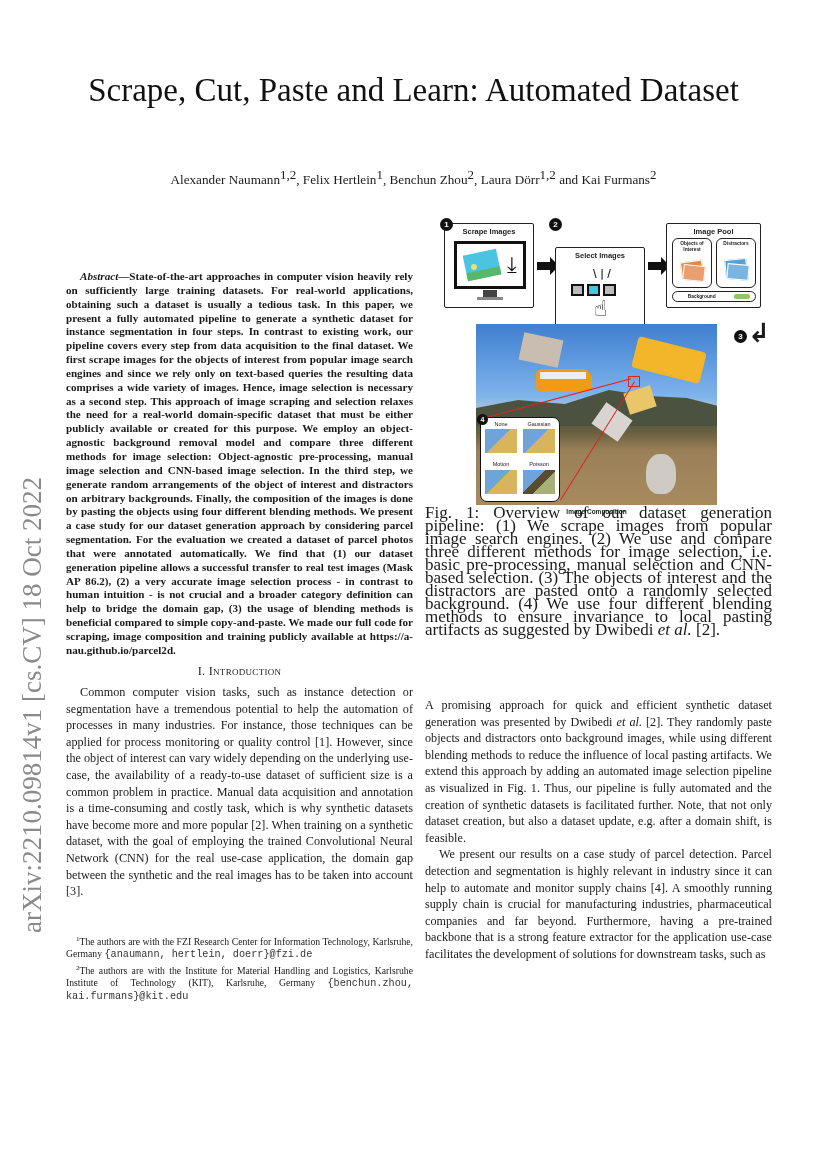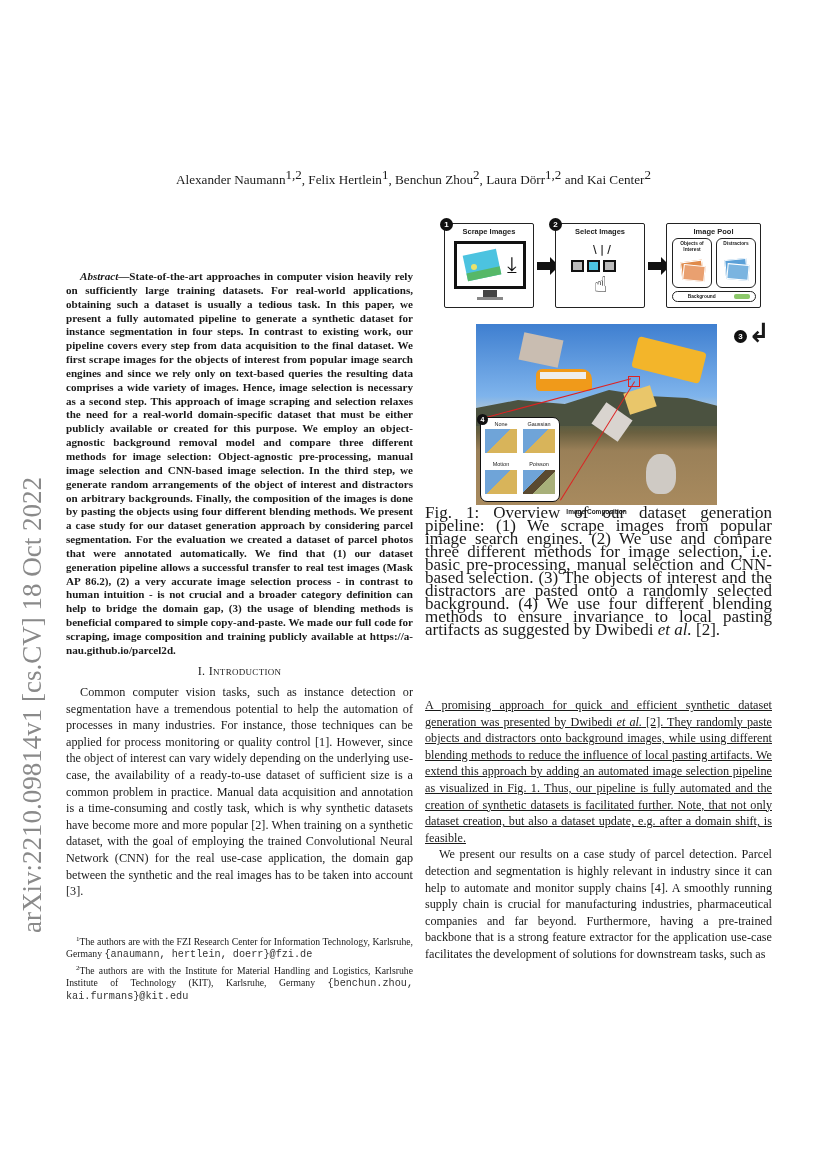--- a/index.html
+++ b/index.html
@@ -87,31 +87,31 @@
   .blend-cell.poisson { background: linear-gradient(135deg, #6fa4d8 0 40%, #5a4a30 40% 60%, #a8b07a 60%); }
   .blend-label { position: absolute; width: 36px; text-align: center; font-family: "Liberation Sans", sans-serif; font-size: 5.5px; color: #222; }
 
   .curve-arrow { position: absolute; left: 308px; top: 104px; font-family: "DejaVu Sans", sans-serif; font-size: 26px; font-weight: bold; line-height: 26px; }
   .fig-sublabel { position: absolute; left: 36px; top: 292px; width: 241px; text-align: center;
                   font-family: "Liberation Sans", sans-serif; font-size: 6.5px; font-weight: bold; color: #222; }
 
   .caption { top: 506px; font-size: 17px; line-height: 13px; }
   .right-body { top: 697px; }
   .right-body p { text-indent: 14px; }
-  .right-body p.noindent { text-indent: 0; text-decoration: underline; }
+  .right-body p.noindent { text-indent: 0; }
 </style>
 </head>
 <body>
 
 <h1 class="title">
-  <br>
+  <span>Scrape, Cut, Paste and Learn: Automated Dataset</span><br>
 </h1>
 
 <div class="authors">
-  <span>Alexander Naumann</span><sup>1,2</sup><span>, </span><span>Felix Hertlein</span><sup>1</sup><span>, </span><span>Benchun Zhou</span><sup>2</sup><span>, </span><span>Laura Dörr</span><sup>1,2</sup><span> and </span><span>Kai Center</span><sup>2</sup>
+  <span>Alexander Naumann</span><sup>1,2</sup><span>, </span><span>Felix Hertlein</span><sup>1</sup><span>, </span><span>Benchun Zhou</span><sup>2</sup><span>, </span><span>Laura Dörr</span><sup>1,2</sup><span> and </span><span>Kai Furmans</span><sup>2</sup>
 </div>
 
 <div class="arxiv">arXiv:2210.09814v1  [cs.CV]  18 Oct 2022</div>
 
 <div class="col col-left abstract">
   <p><span class="abs-label">Abstract</span><span>—</span><span>State-of-the-art approaches in computer vision heavily rely on sufficiently large training datasets. For real-world applications, obtaining such a dataset is usually a tedious task. In this paper, we present a fully automated pipeline to generate a synthetic dataset for instance segmentation in four steps. In contrast to existing work, our pipeline covers every step from data acquisition to the final dataset. We first scrape images for the objects of interest from popular image search engines and since we rely only on text-based queries the resulting data comprises a wide variety of images. Hence, image selection is necessary as a second step. This approach of image scraping and selection relaxes the need for a real-world domain-specific dataset that must be either publicly available or created for this purpose. We employ an object-agnostic background removal model and compare three different methods for image selection: Object-agnostic pre-processing, manual image selection and CNN-based image selection. In the third step, we generate random arrangements of the object of interest and distractors on arbitrary backgrounds. Finally, the composition of the images is done by pasting the objects using four different blending methods. We present a case study for our dataset generation approach by considering parcel segmentation. For the evaluation we created a dataset of parcel photos that were annotated automatically. We find that (1) our dataset generation pipeline allows a successful transfer to real test images (Mask AP 86.2), (2) a very accurate image selection process - in contrast to human intuition - is not crucial and a broader category definition can help to bridge the domain gap, (3) the usage of blending methods is beneficial compared to simple copy-and-paste. We made our full code for scraping, image composition and training publicly available at https://a-nau.github.io/parcel2d.</span></p>
 </div>
 
 <div class="section-head">I. Introduction</div>
 
@@ -133,21 +133,21 @@
       <div class="photo-sun"></div>
       <div class="download-arrow">⤓</div>
     </div>
     <div class="monitor-stand"></div>
     <div class="monitor-base"></div>
   </div>
   <div class="step-badge" style="left:0; top:2px;">1</div>
 
   <div class="arrow-right" style="left:97px; top:46px; width:14px;"></div>
 
-  <div class="panel" style="left:115px; width:90px;">
+  <div class="panel" style="left:115px; width:90px;margin-top:24px;">
     <div class="panel-title">Select Images</div>
     <div class="sparks">\ | /</div>
     <div class="thumbs">
       <div class="thumb"></div>
       <div class="thumb sel"></div>
       <div class="thumb"></div>
     </div>
     <div class="hand">☝</div>
   </div>
   <div class="step-badge" style="left:109px; top:2px;">2</div>

